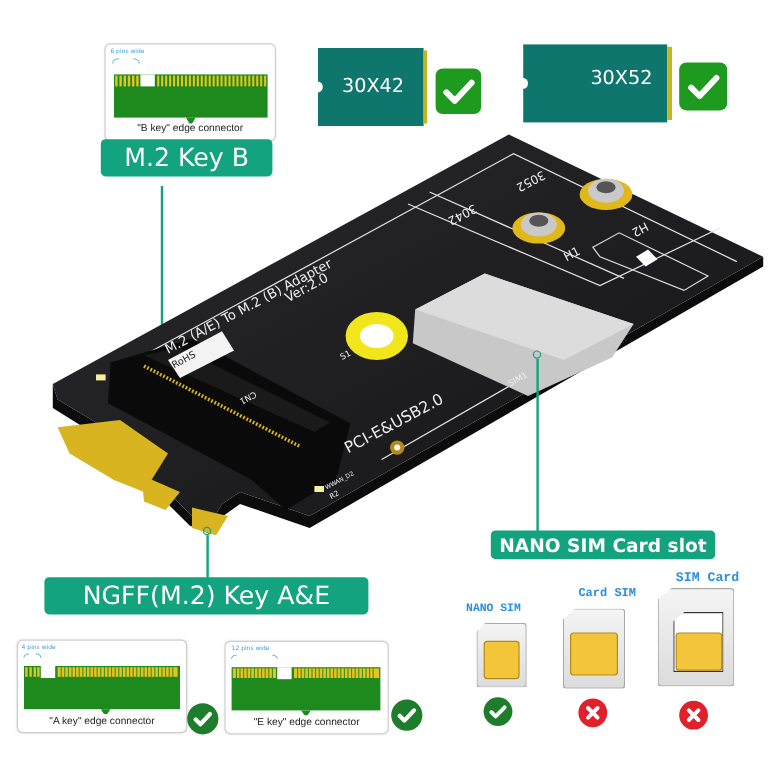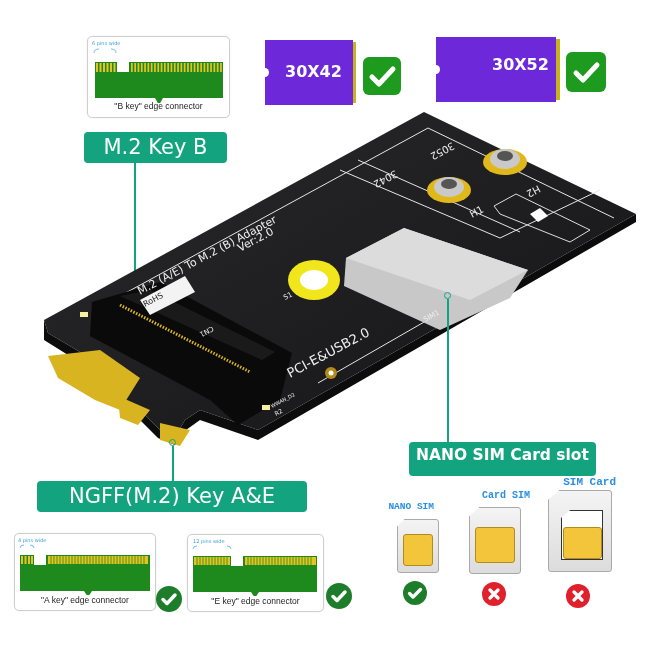--- a/index.html
+++ b/index.html
@@ -9,21 +9,21 @@
   .card .pinslabel{position:absolute;font-size:5px;color:#3aa0d8;}
   .card .caption{position:absolute;left:0;right:0;text-align:center;font-size:8.5px;color:#222;font-family:"Liberation Sans",sans-serif;}
   .teal{position:absolute;background:#13a37f;color:#fff;border-radius:4px;text-align:center;font-family:"DejaVu Sans",sans-serif;}
   .leader{position:absolute;background:#13a37f;width:1.5px;}
   .dot{position:absolute;width:7px;height:7px;border:1.5px solid #13a37f;border-radius:50%;box-sizing:border-box;}
   .chk{position:absolute;background:#1e9a1e;border-radius:6px;}
   .roundchk{position:absolute;border-radius:50%;}
   .simlabel{position:absolute;color:#2a8fe0;font-weight:bold;font-family:Liberation Mono, monospace;text-align:right;}
   .simcard{position:absolute;background:linear-gradient(180deg,#f4f4f4,#dcdcdc);border:1px solid #a9a9a9;border-radius:3px;}
   .chip{position:absolute;background:#f3c53a;border:1px solid #b48a1a;border-radius:3px;}
-  .mod{position:absolute;background:#6d28d9;font-weight:bold;}
+  .mod{position:absolute;background:#0f766e;}
   .mod span{position:absolute;color:#fff;font-size:16px;font-family:"DejaVu Sans",sans-serif;}
 </style>
 </head>
 <body>
 
 <div class="card" style="left:87px;top:36px;width:141px;height:80px;">
   <span class="pinslabel" style="left:4px;top:3px;">6 pins wide</span>
   <svg class="abs" style="left:3px;top:10px;" width="136" height="56" viewBox="0 0 136 56">
     <path d="M3 6 Q3 2 8 2 M20 2 Q25 2 25 6" stroke="#3aa0d8" fill="none" stroke-width="0.7"></path>
     <rect x="4" y="15" width="128" height="36" fill="#1e8a1e"></rect>
@@ -86,21 +86,21 @@
   <div class="abs" style="left:-4px;top:28px;width:8px;height:9px;background:#fff;border-radius:50%;"></div>
   <div class="abs" style="right:-4px;top:2px;width:4px;height:61px;background:#c8b21e;"></div>
   <span style="left:56px;top:18px;">30X52</span>
 </div>
 <div class="chk" style="left:566px;top:52px;width:40px;height:40px;">
   <svg width="40" height="40" viewBox="0 0 40 40">
       <path d="M10 21 L17 28 L31 13" stroke="#fff" stroke-width="5" fill="none" stroke-linecap="round" stroke-linejoin="round"></path>
     </svg>
 </div>
 
-<div class="teal" style="left:84px;top:132px;width:143px;height:31px;font-size:21px;line-height:31px;">
+<div class="teal" style="left:84px;top:116px;width:143px;height:31px;font-size:21px;line-height:31px;">
   <span>M.2 Key B</span>
 </div>
 <div class="leader" style="left:134px;top:155px;height:160px;"></div>
 <div class="dot" style="left:131px;top:313px;"></div>
 
 <svg class="abs" style="left:0;top:0;" width="650" height="650" viewBox="0 0 650 650">
   <defs>
     <linearGradient id="pcb" x1="0" y1="0" x2="1" y2="1">
       <stop offset="0" stop-color="#2a2a2d"></stop>
         <stop offset="1" stop-color="#141416"></stop>
@@ -157,21 +157,21 @@
   <text x="538" y="185" fill="#eee" font-size="10" font-family="DejaVu Sans, sans-serif" transform="rotate(152 538 185)">H2</text>
   <text x="425" y="322" fill="#eee" font-size="7" font-family="DejaVu Sans, sans-serif" transform="rotate(-28 425 322)">SIM1</text>
   <text x="285" y="300" fill="#eee" font-size="7" font-family="DejaVu Sans, sans-serif" transform="rotate(-28 285 300)">S1</text>
   <text x="212" y="326" fill="#eee" font-size="7" font-family="DejaVu Sans, sans-serif" transform="rotate(152 212 326)">CN1</text>
   <text x="272" y="408" fill="#eee" font-size="5" font-family="DejaVu Sans, sans-serif" transform="rotate(-28 272 408)">WWAN_D2</text>
   <text x="276" y="416" fill="#eee" font-size="6" font-family="DejaVu Sans, sans-serif" transform="rotate(-28 276 416)">R2</text>
 </svg>
 
 <div class="dot" style="left:444px;top:292px;"></div>
 <div class="leader" style="left:447px;top:299px;height:144px;"></div>
-<div class="teal" style="left:409px;top:442px;width:187px;height:34px;font-size:15.5px;line-height:26px;font-weight:bold;">
+<div class="teal" style="left:409px;top:442px;width:187px;height:24px;font-size:15.5px;line-height:26px;font-weight:bold;">
   <span>NANO SIM Card slot</span>
 </div>
 
 <div class="dot" style="left:169px;top:439px;"></div>
 <div class="leader" style="left:172px;top:446px;height:36px;"></div>
 <div class="teal" style="left:37px;top:481px;width:270px;height:31px;font-size:21px;line-height:31px;">
   <span>NGFF(M.2) Key A&amp;E</span>
 </div>
 
 <div class="card" style="left:14px;top:533px;width:140px;height:76px;">

